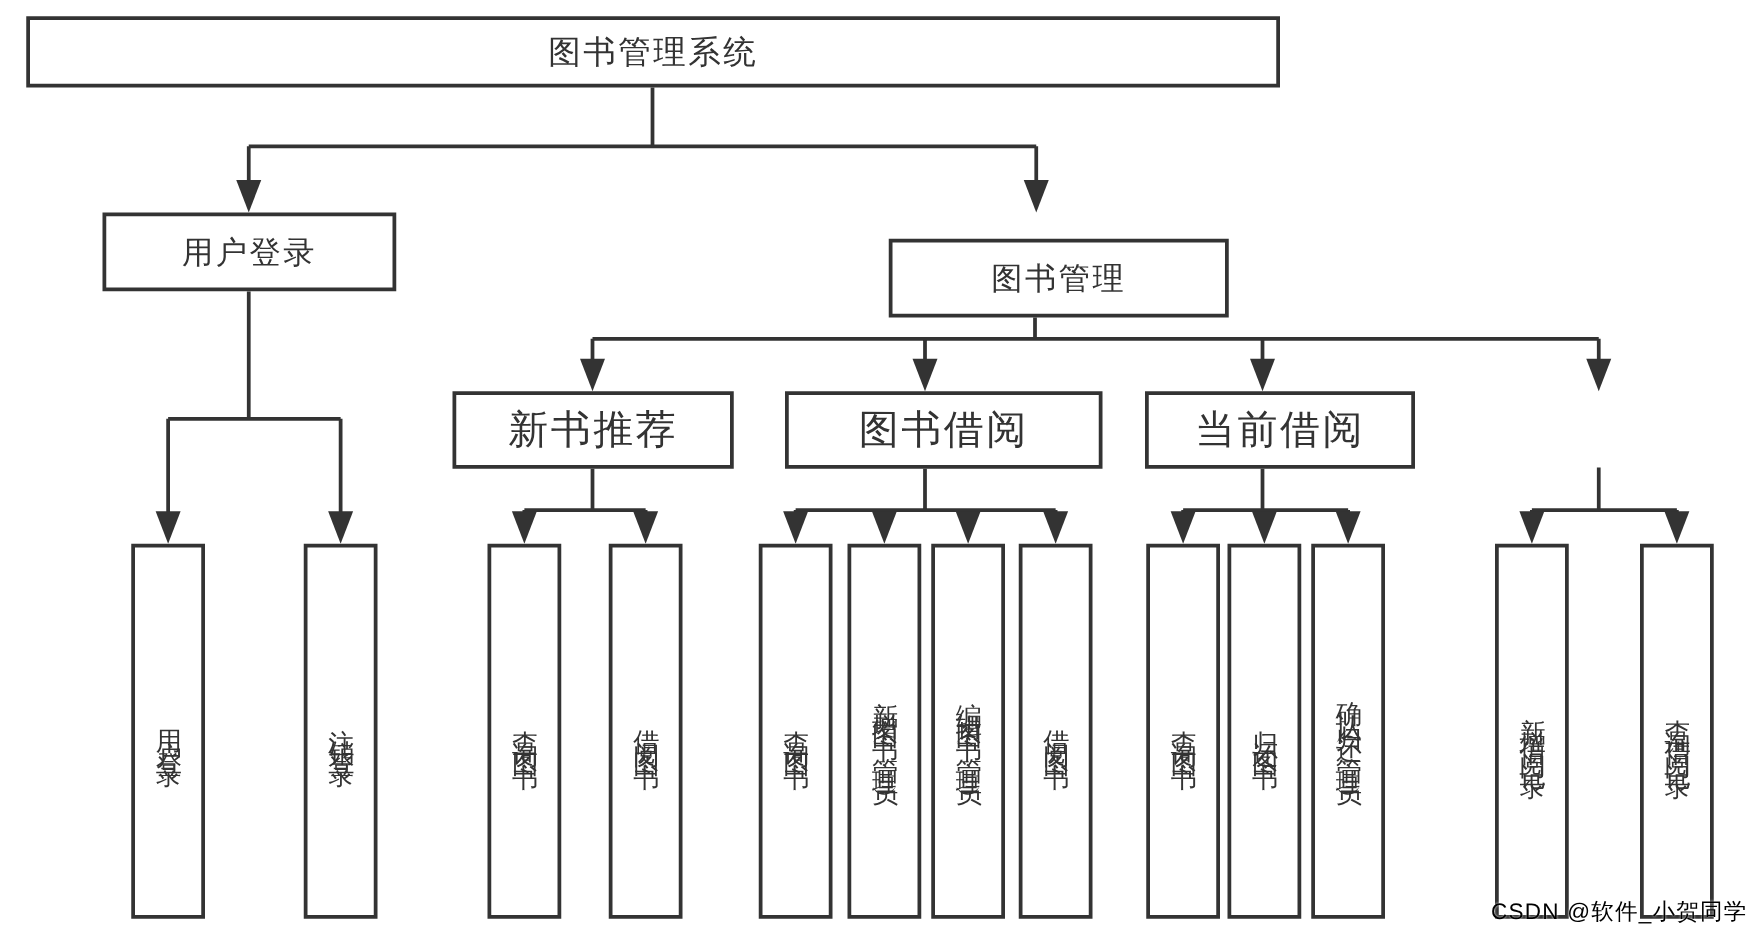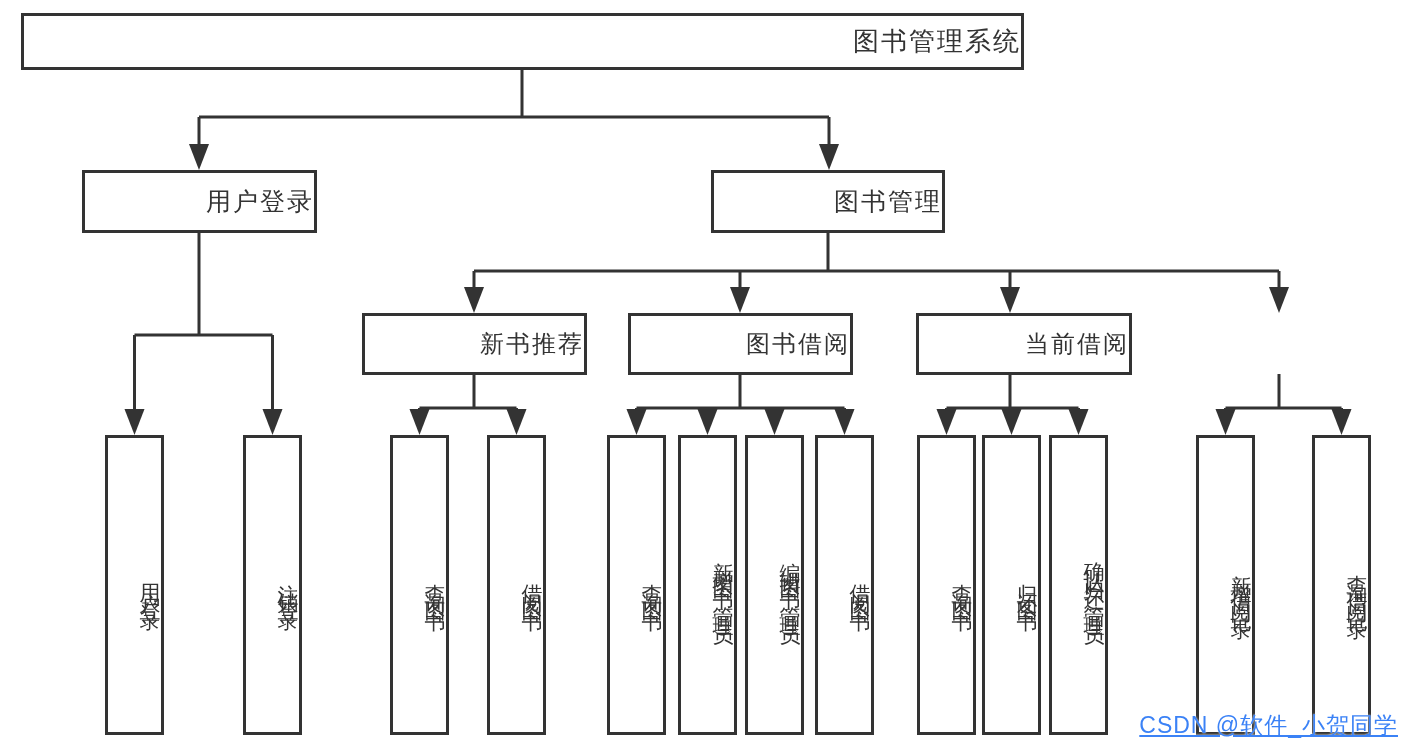--- a/index.html
+++ b/index.html
@@ -21,57 +21,56 @@
     top: 0;
     z-index: 1;
   }
   .box {
     position: absolute;
     box-sizing: border-box;
     background: #ffffff;
     border: 3px solid #333333;
     display: flex;
     align-items: center;
-    justify-content: flex-end;
+    justify-content: center;
     color: #333333;
     z-index: 2;
   }
   .box-root {
     left: 21px; top: 13px; width: 1003px; height: 57px;
     font-size: 26px; letter-spacing: 2px;
   }
   .box-l2 {
     top: 170px; height: 63px;
     font-size: 25px; letter-spacing: 2px;
   }
   .box-l3 {
     top: 313px; height: 62px;
-    font-size: 24px; letter-spacing: 2px;
+    font-size: 32px; letter-spacing: 2px;
   }
   .box-leaf {
     top: 435px; height: 300px; width: 59px;
     font-size: 21px;
   }
   .vtext {
     writing-mode: vertical-rl;
     text-orientation: mixed;
     letter-spacing: 9px;
     line-height: 1;
     white-space: nowrap;
   }
   .watermark {
     position: absolute;
     right: 7px;
     bottom: 6px;
-    font-size: 23px;
-    color: #3b82f6;
+    font-size: 18px;
+    color: #000000;
     text-shadow: 0 0 2px #ffffff;
     z-index: 3;
     letter-spacing: 1px;
-    text-decoration: underline;
   }
 </style>
 </head>
 <body>
 
 <div class="stage">
 
   <svg class="connectors" width="1405" height="747" viewBox="0 0 1405 747">
     <g stroke="#333333" stroke-width="3" fill="none">
 
@@ -115,28 +114,28 @@
     </g>
   </svg>
 
   <div class="box box-root">
     <span>图书管理系统</span>
   </div>
 
   <div class="box box-l2" style="left:82px;width:235px;">
     <span>用户登录</span>
   </div>
-  <div class="box box-l2" style="left:711px;width:234px;">
+  <div class="box box-l2" style="left:711px;width:272px;margin-top:21px;">
     <span>图书管理</span>
   </div>
 
   <div class="box box-l3" style="left:362px;width:225px;">
     <span>新书推荐</span>
   </div>
-  <div class="box box-l3" style="left:628px;width:225px;">
+  <div class="box box-l3" style="left:628px;width:254px;">
     <span>图书借阅</span>
   </div>
   <div class="box box-l3" style="left:902px;width:216px;margin-left:14px;">
     <span>当前借阅</span>
   </div>
 
   <div class="box box-leaf" style="left:105px;">
     <span class="vtext">用户登录</span>
   </div>
   <div class="box box-leaf" style="left:243px;">

